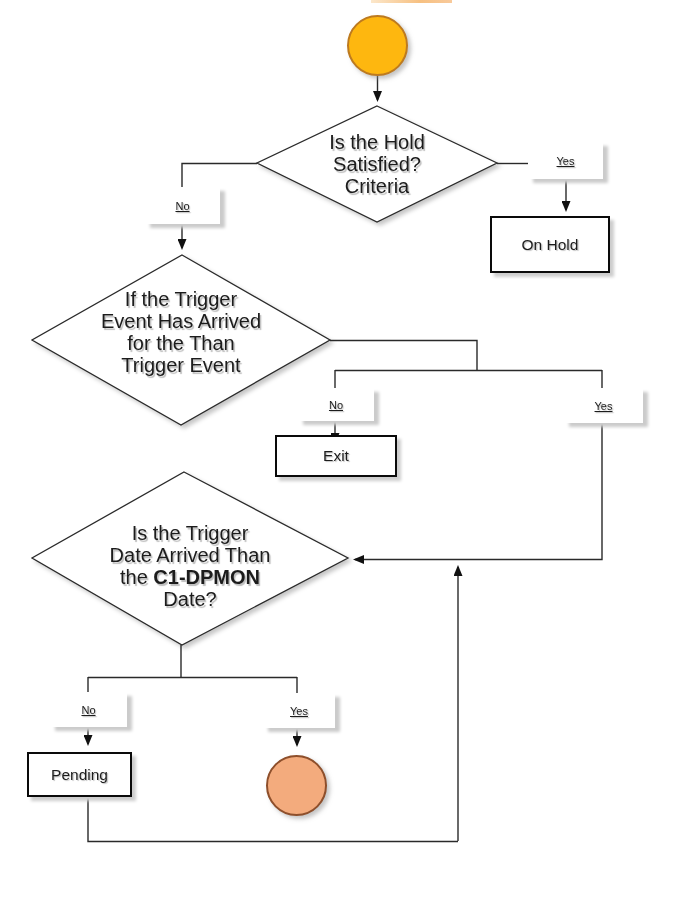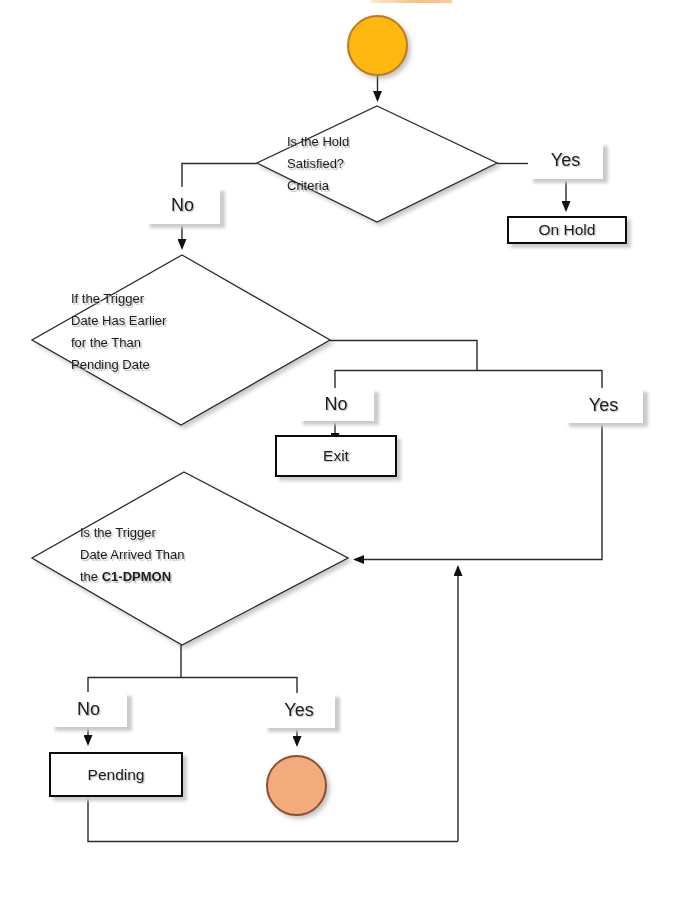--- a/index.html
+++ b/index.html
@@ -23,34 +23,36 @@
     stroke-width: 1.4;
   }
   .diamond {
     fill: #ffffff;
     stroke: #2a2a2a;
     stroke-width: 1.3;
     filter: drop-shadow(3px 3px 2px #c6c6c6);
   }
   .node-text {
     position: absolute;
-    font-size: 13px;
+    text-align: center;
+    font-size: 20px;
     line-height: 22px;
     text-shadow: 1.5px 1.5px 1px #bdbdbd;
     white-space: nowrap;
   }
   .label-box {
     position: absolute;
     background: #ffffff;
     box-shadow: 5px 4px 3px #cbcbcb;
     display: flex;
     align-items: center;
     justify-content: center;
-    font-size: 18px;
+    font-size: 11px;
     text-shadow: 1.2px 1.2px 1px #c2c2c2;
+    text-decoration: underline;
   }
   .process-box {
     position: absolute;
     background: #ffffff;
     border: 2.6px solid #0a0a0a;
     box-shadow: 4px 4px 3px #cdcdcd;
     display: flex;
     align-items: center;
     justify-content: center;
     font-size: 15.5px;
@@ -81,23 +83,23 @@
   }
   #d1-text { left: 287px; top: 131px; width: 180px; }
   #d2-text { left: 71px;  top: 288px; width: 220px; }
   #d3-text { left: 80px;  top: 522px; width: 220px; }
   #label-yes1 { left: 528px; top: 142px; width: 75px; height: 37px; }
   #label-no1  { left: 145px; top: 187px; width: 75px; height: 37px; }
   #label-no2  { left: 298px; top: 388px; width: 76px; height: 33px; }
   #label-yes2 { left: 564px; top: 388px; width: 79px; height: 35px; }
   #label-no3  { left: 50px;  top: 692px; width: 77px; height: 35px; }
   #label-yes3 { left: 263px; top: 693px; width: 72px; height: 35px; }
-  #box-onhold  { left: 507px; top: 216px; width: 120px; height: 28px; }
+  #box-onhold  { left: 490px; top: 216px; width: 120px; height: 57px; }
   #box-exit    { left: 275px; top: 435px; width: 122px; height: 42px; }
-  #box-pending { left: 27px;  top: 752px; width: 134px; height: 45px; margin-left: 22px; }
+  #box-pending { left: 27px;  top: 752px; width: 105px; height: 45px; }
   .bold { font-weight: 700; margin-top: 32px; }
 </style>
 </head>
 <body>
 
 <div id="canvas">
 
   <div id="top-edge-artifact"></div>
 
   <svg id="connector-layer" viewBox="0 0 689 913" xmlns="http://www.w3.org/2000/svg">
@@ -134,29 +136,30 @@
   <div id="end-circle" class="terminator"></div>
 
   <div id="d1-text" class="node-text">
     <div>Is the Hold</div>
     <div>Satisfied?</div>
     <div>Criteria</div>
   </div>
 
   <div id="d2-text" class="node-text">
     <div>If the Trigger</div>
-    <div>Date Has Earlier</div>
+    <div>Event Has Arrived</div>
     <div>for the Than</div>
-    <div>Pending Date</div>
+    <div>Trigger Event</div>
   </div>
 
   <div id="d3-text" class="node-text">
     <div>Is the Trigger</div>
     <div>Date Arrived Than</div>
     <div><span>the </span><span class="bold">C1-DPMON</span></div>
+    <div>Date?</div>
   </div>
 
   <div id="label-yes1" class="label-box">Yes</div>
   <div id="label-no1" class="label-box">No</div>
   <div id="label-no2" class="label-box">No</div>
   <div id="label-yes2" class="label-box">Yes</div>
   <div id="label-no3" class="label-box">No</div>
   <div id="label-yes3" class="label-box">Yes</div>
 
   <div id="box-onhold" class="process-box">On Hold</div>

